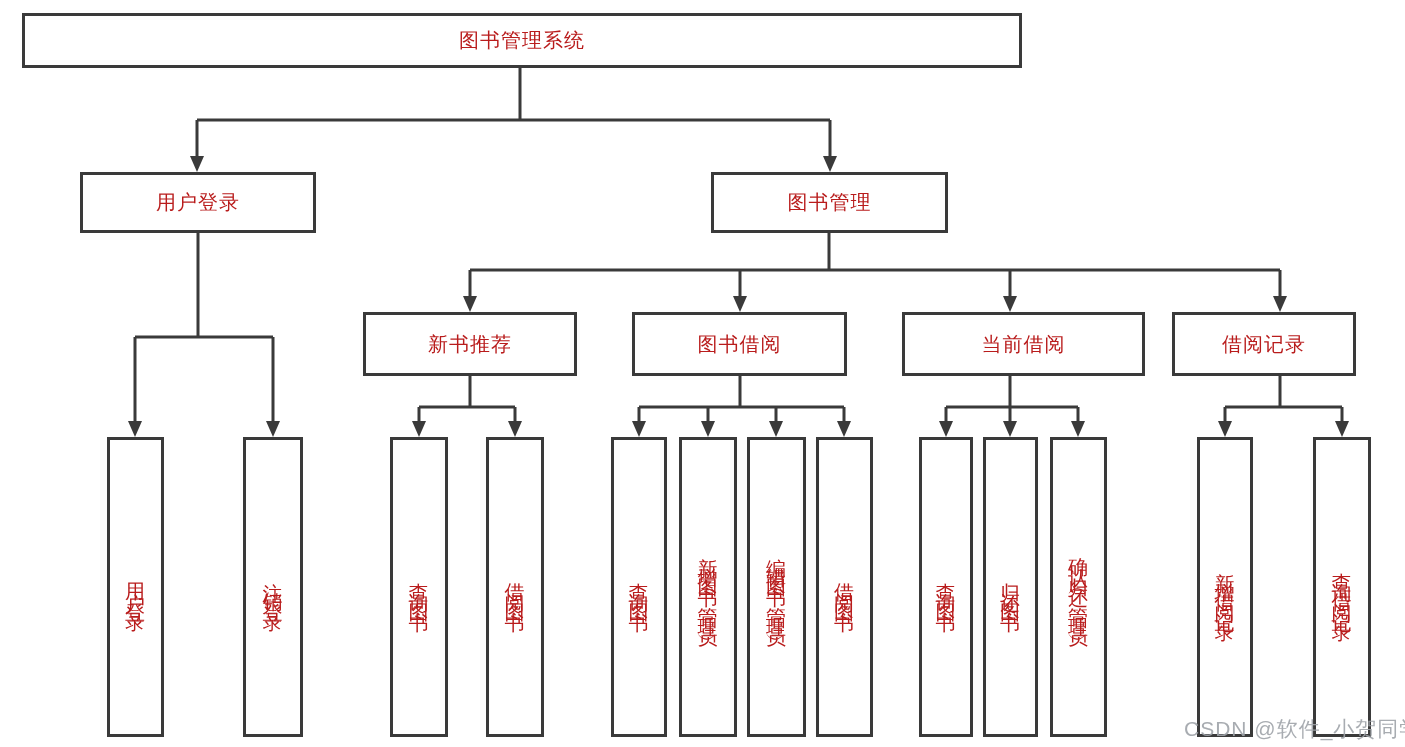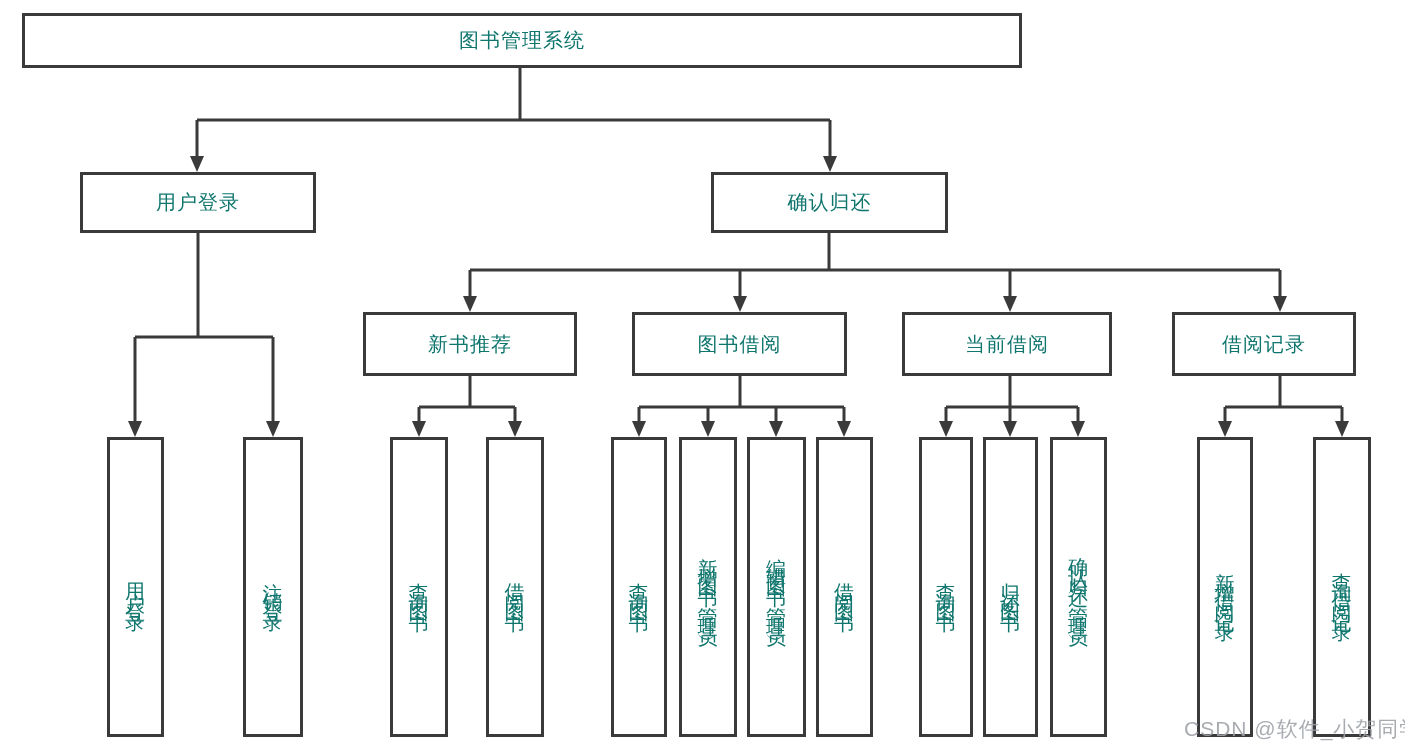--- a/index.html
+++ b/index.html
@@ -20,21 +20,21 @@
     left: 0;
     top: 0;
     width: 1405px;
     height: 747px;
   }
   .box {
     position: absolute;
     box-sizing: border-box;
     background: #ffffff;
     border: 3px solid #3a3a3a;
-    color: #0f766e;
+    color: #b91c1c;
     display: flex;
     align-items: center;
     justify-content: center;
     font-size: 20px;
     letter-spacing: 1px;
     text-align: center;
   }
   .vbox {
     writing-mode: vertical-rl;
     text-orientation: mixed;
@@ -92,30 +92,30 @@
   </svg>
 
   <div class="box" style="left:22px; top:13px; width:1000px; height:55px;">
     <span>图书管理系统</span>
   </div>
 
   <div class="box" style="left:80px; top:172px; width:236px; height:61px;">
     <span>用户登录</span>
   </div>
   <div class="box" style="left:711px; top:172px; width:237px; height:61px;">
-    <span>确认归还</span>
+    <span>图书管理</span>
   </div>
 
   <div class="box" style="left:363px; top:312px; width:214px; height:64px;">
     <span>新书推荐</span>
   </div>
   <div class="box" style="left:632px; top:312px; width:215px; height:64px;justify-content:center;">
     <span>图书借阅</span>
   </div>
-  <div class="box" style="left:902px; top:312px; width:210px; height:64px;">
+  <div class="box" style="left:902px; top:312px; width:243px; height:64px;">
     <span>当前借阅</span>
   </div>
   <div class="box" style="left:1172px; top:312px; width:184px; height:64px;">
     <span>借阅记录</span>
   </div>
 
   <div class="box vbox" style="left:107px; top:437px; width:57px; height:300px;">
     <span>用户登录</span>
   </div>
   <div class="box vbox" style="left:243px; top:437px; width:60px; height:300px;">

